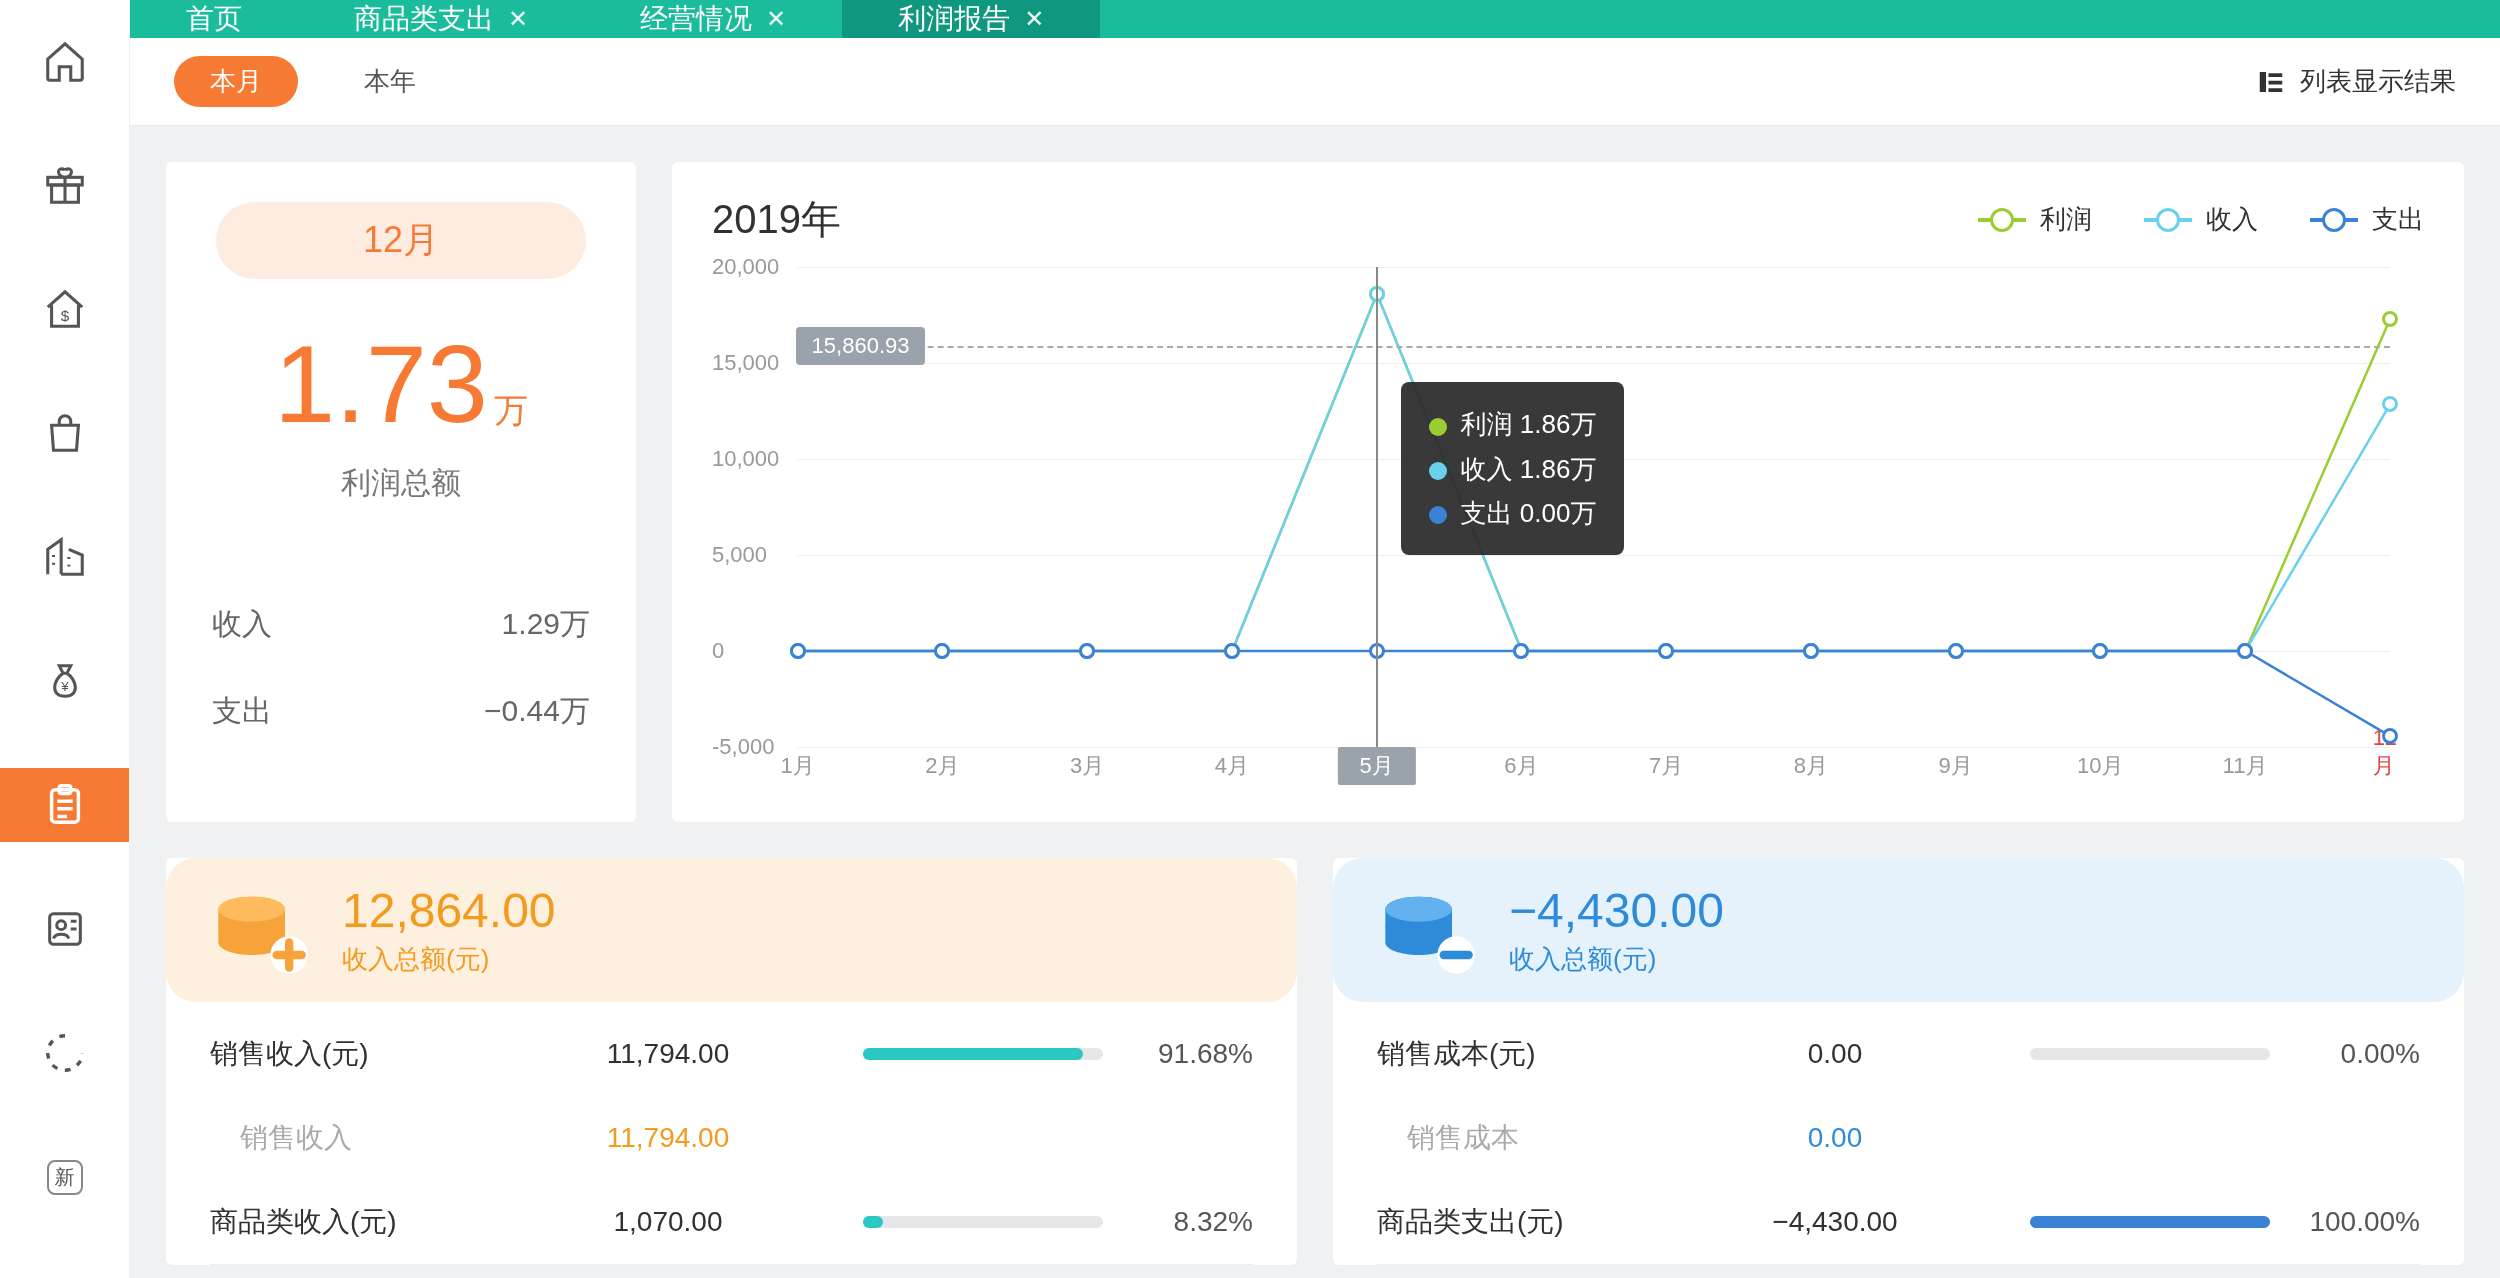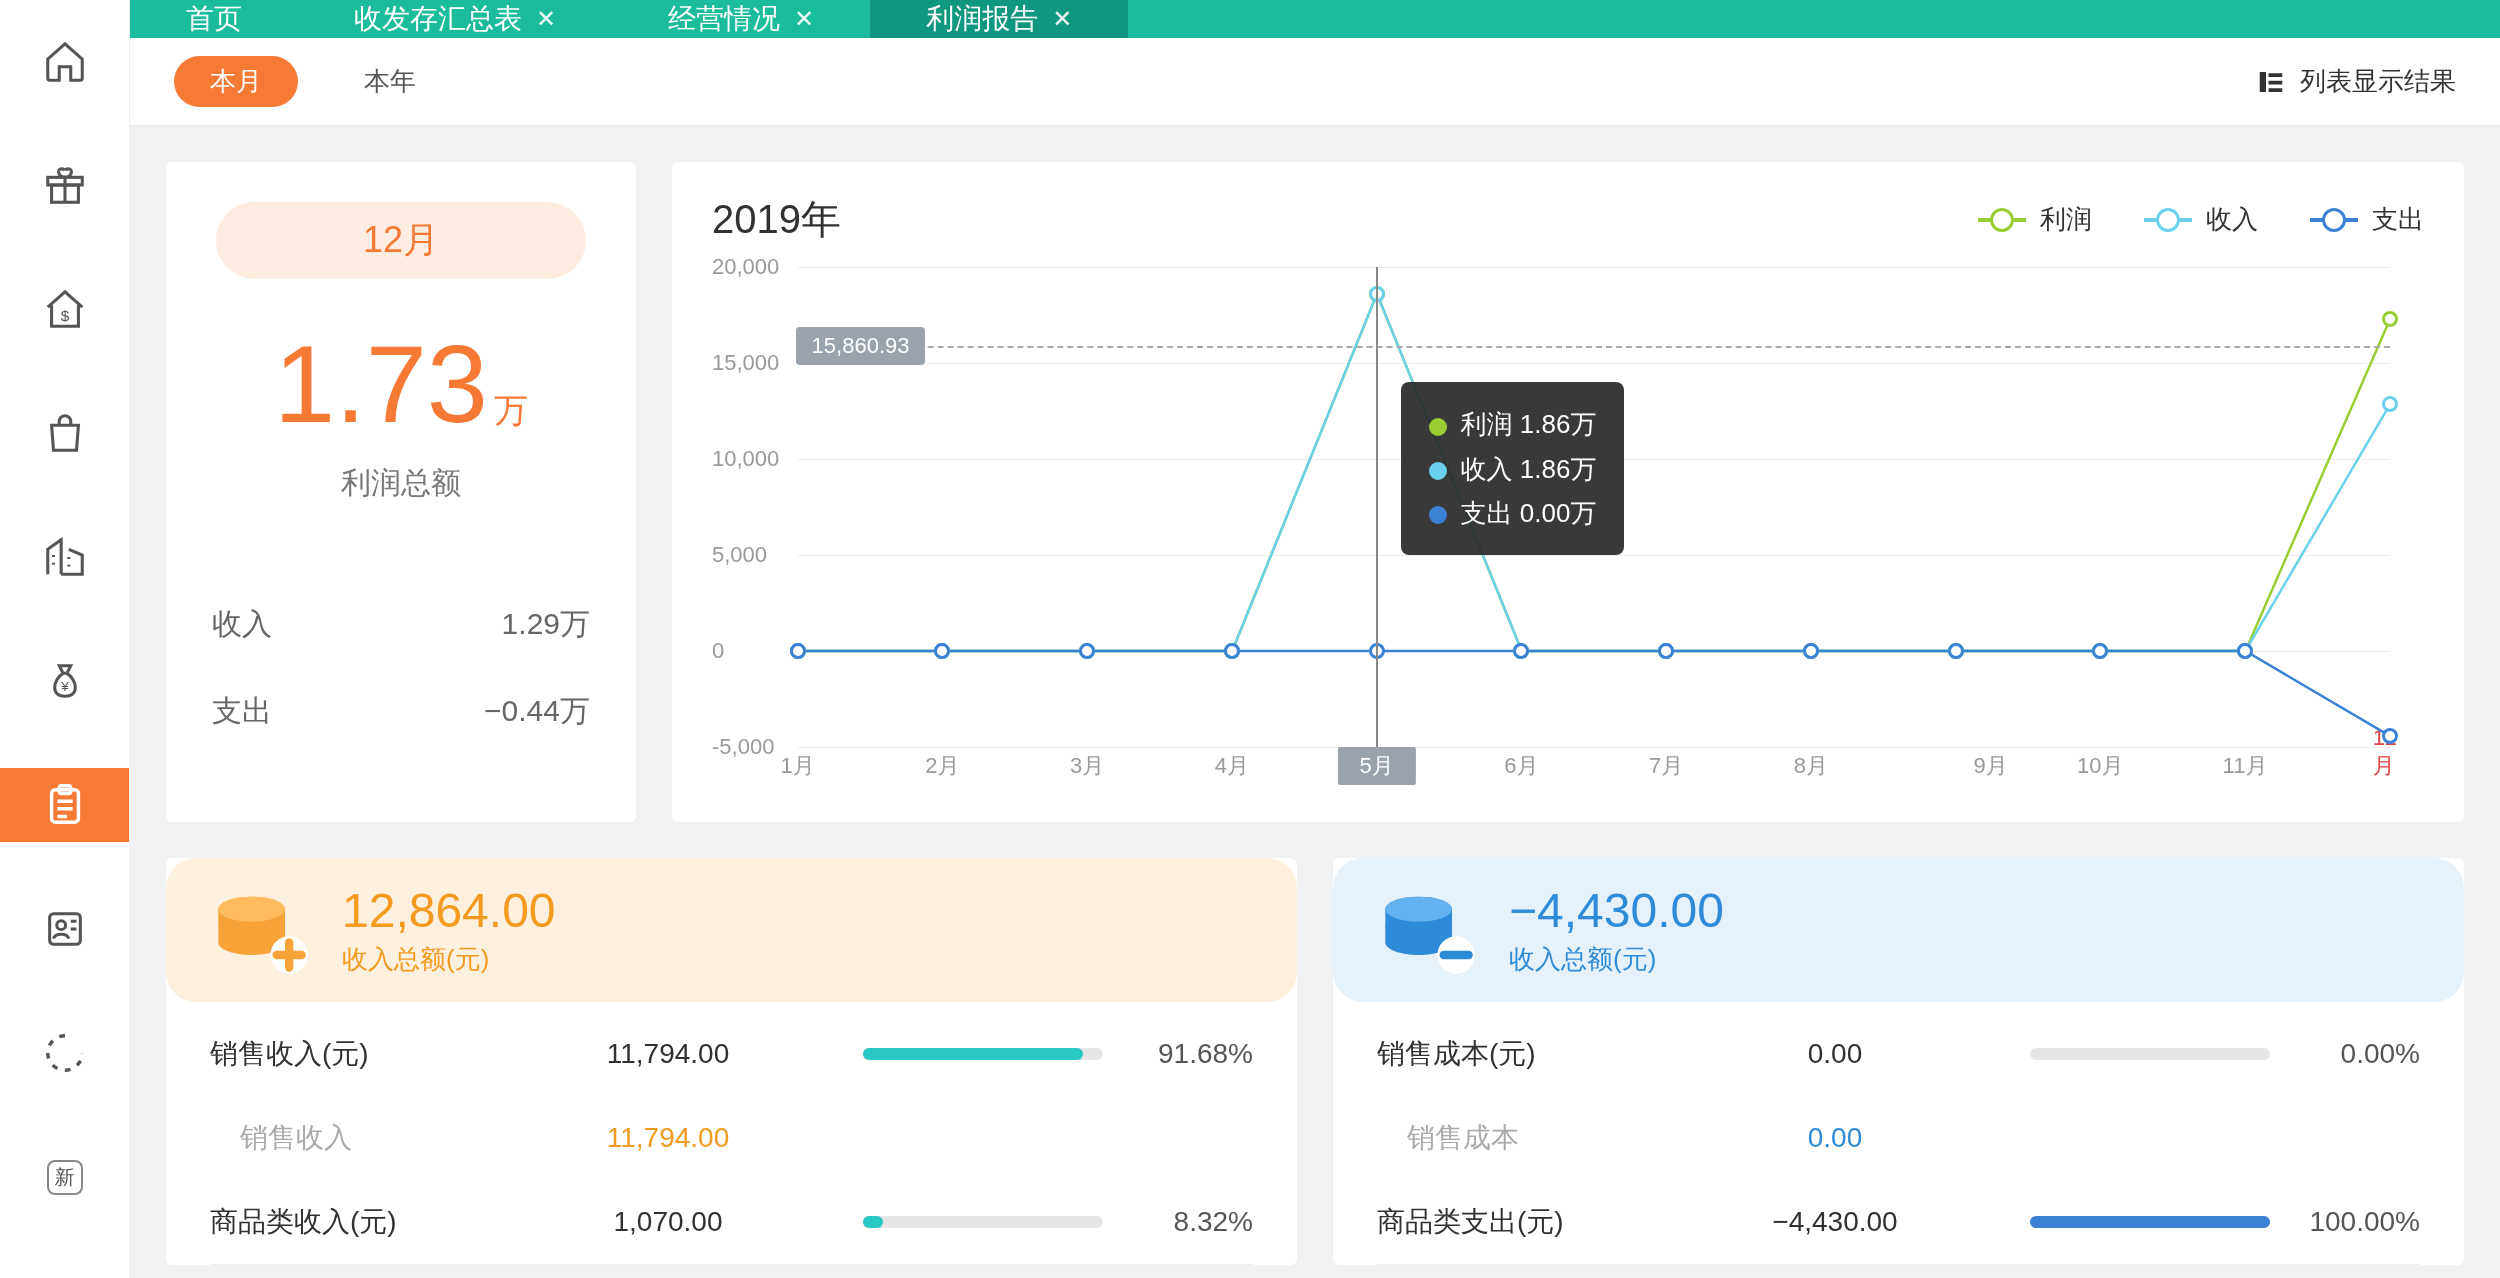--- a/index.html
+++ b/index.html
@@ -314,21 +314,21 @@
       <span class="badge-new">新</span>
     </div>
   </div>
 
   <div class="main">
     <div class="tabs-bar">
       <div class="tab">
         <span>首页</span>
       </div>
       <div class="tab">
-        <span>收发存汇总表</span>
+        <span>商品类支出</span>
         <span class="tab-close">✕</span>
       </div>
       <div class="tab">
         <span>经营情况</span>
         <span class="tab-close">✕</span>
       </div>
       <div class="tab active">
         <span>利润报告</span>
         <span class="tab-close">✕</span>
       </div>
@@ -402,21 +402,21 @@
               <div class="grid-line" style="top: 0px;"></div>
               <div class="ytick" style="top: 0px;">20,000</div>
               <div class="xtick" style="left: calc(5%);">1月</div>
               <div class="xtick" style="left: calc(13.4545%);">2月</div>
               <div class="xtick" style="left: calc(21.9091%);">3月</div>
               <div class="xtick" style="left: calc(30.3636%);">4月</div>
               <div class="xtick" style="left: calc(38.8182%);">5月</div>
               <div class="xtick" style="left: calc(47.2727%);">6月</div>
               <div class="xtick" style="left: calc(55.7273%);">7月</div>
               <div class="xtick" style="left: calc(64.1818%);">8月</div>
-              <div class="xtick" style="left: calc(72.6364%); margin-left: 35px;">9月</div>
+              <div class="xtick" style="left: calc(72.6364%);">9月</div>
               <div class="xtick" style="left: calc(81.0909%);">10月</div>
               <div class="xtick" style="left: calc(89.5455%);">11月</div>
               <div class="xtick current" style="left: calc(98%);">12月</div>
               <div class="series">
                 <svg class="lines" viewBox="0 0 100 480" preserveAspectRatio="none">
                   <polyline points="0,384 9.090909090909092,384 18.181818181818183,384 27.27272727272727,384 36.36363636363637,26.880000000000024 45.45454545454545,384 54.54545454545454,384 63.63636363636363,384 72.72727272727273,384 81.81818181818183,384 90.9090909090909,384 100,51.83999999999999" fill="none" stroke="#9acd32" stroke-width="2.5" vector-effect="non-scaling-stroke"></polyline>
                   <polyline points="0,384 9.090909090909092,384 18.181818181818183,384 27.27272727272727,384 36.36363636363637,26.880000000000024 45.45454545454545,384 54.54545454545454,384 63.63636363636363,384 72.72727272727273,384 81.81818181818183,384 90.9090909090909,384 100,137.0112" fill="none" stroke="#6ad1ec" stroke-width="2.5" vector-effect="non-scaling-stroke"></polyline>
                   <polyline points="0,384 9.090909090909092,384 18.181818181818183,384 27.27272727272727,384 36.36363636363637,384 45.45454545454545,384 54.54545454545454,384 63.63636363636363,384 72.72727272727273,384 81.81818181818183,384 90.9090909090909,384 100,469.056" fill="none" stroke="#3b82d6" stroke-width="2.5" vector-effect="non-scaling-stroke"></polyline>
                 </svg>
                 <div class="pt" style="left: 0%; top: 384px; border: 3px solid rgb(154, 205, 50);"></div>

